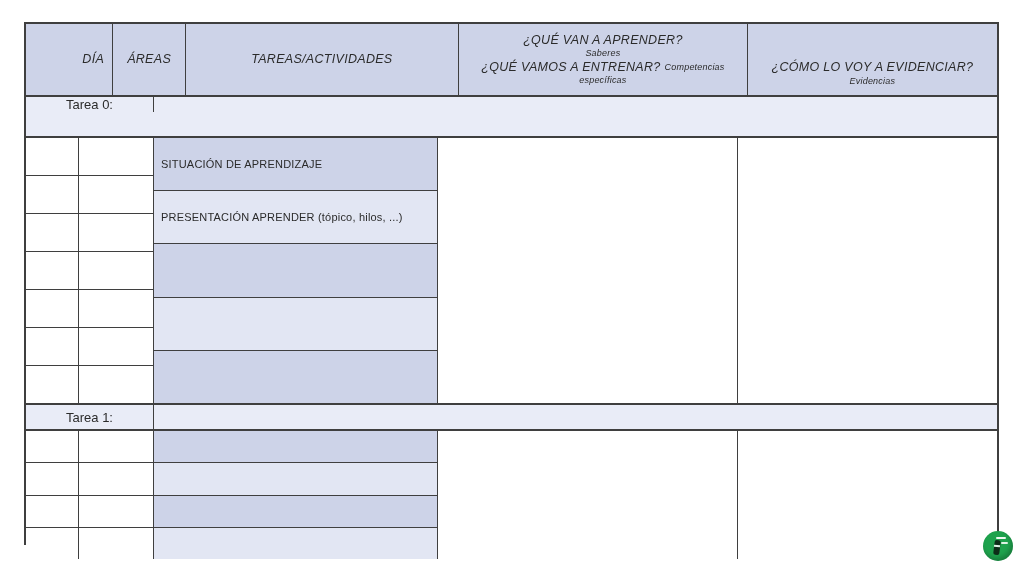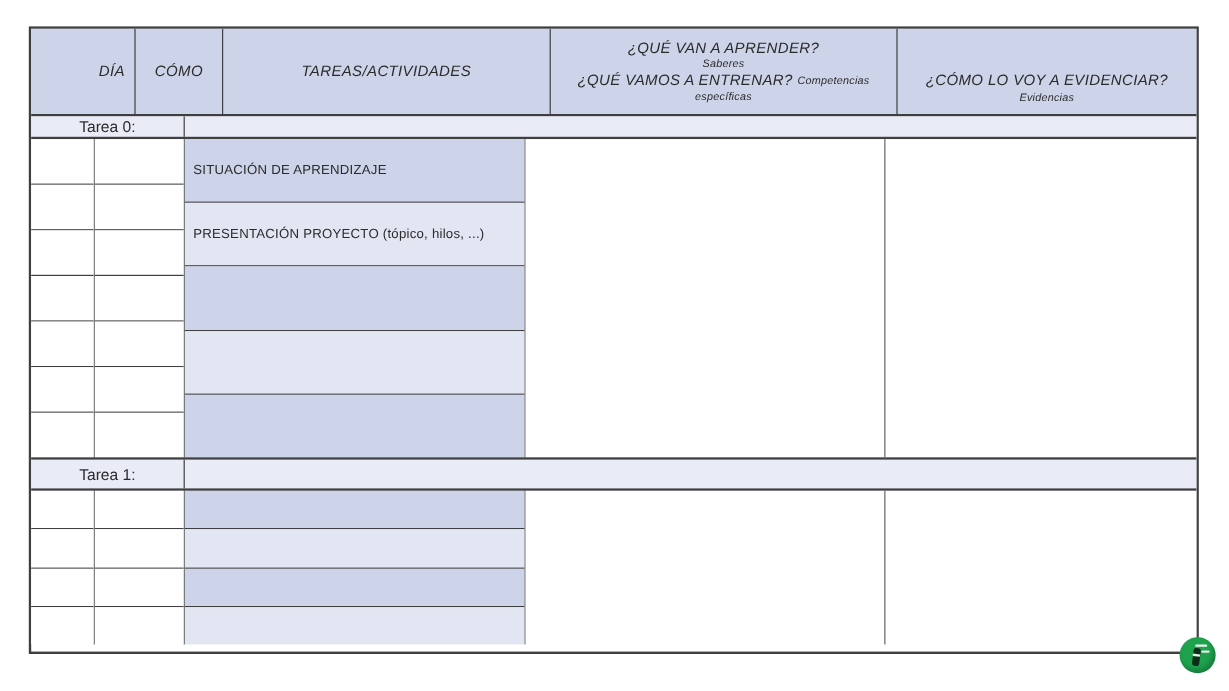--- a/index.html
+++ b/index.html
@@ -19,21 +19,21 @@
     align-items:center; justify-content:center; text-align:center; line-height:1.25;font-style:italic;
   }
   .hcell:last-child { border-right:none;margin-top:28px; }
   .w-dia{width:41px;margin-left:48px;} .w-areas{width:75px;} .w-tareas{width:284px;}
   .w-learn{width:300px;} .w-evid{width:259px;}
   .h-main { font-size:12.5px; letter-spacing:.3px; }
   .h-sub  { font-size:9px; letter-spacing:.2px; }
   .h-line { display:flex; align-items:center; gap:4px; }
   
   .bar { display:flex; background:#e9ecf7; border-bottom:2px solid #3f3f3f; }
-  .bar-0 { height:19px; }
+  .bar-0 { height:41px;flex-direction:column; }
   .bar-1 { height:28px; border-top:2px solid #3f3f3f; }
   .bar-label {
     width:128px; border-right:1px solid #3f3f3f; display:flex;
     align-items:center; justify-content:center; font-size:13px;
   }
   .bar-rest { flex:1; }
   
   .section { display:flex; }
   .section-0 { height:265px; }
   .section-1 { height:128px; }
@@ -71,21 +71,21 @@
 <body>
 
 <div class="canvas">
   <div class="planner-table">
 
     <div class="header-row">
       <div class="hcell w-dia">
         <div class="h-main">DÍA</div>
       </div>
       <div class="hcell w-areas">
-        <div class="h-main">CÓMO</div>
+        <div class="h-main">ÁREAS</div>
       </div>
       <div class="hcell w-tareas">
         <div class="h-main">TAREAS/ACTIVIDADES</div>
       </div>
       <div class="hcell w-learn">
         <div class="h-main">¿QUÉ VAN A APRENDER?</div>
         <div class="h-sub">Saberes</div>
         <div class="h-line">
           <span class="h-main">¿QUÉ VAMOS A ENTRENAR?</span>
           <span class="h-sub">Competencias</span>
@@ -117,21 +117,21 @@
         <div class="cell"></div>
         <div class="cell"></div>
         <div class="cell"></div>
         <div class="cell"></div>
         <div class="cell"></div>
         <div class="cell"></div>
         <div class="cell"></div>
       </div>
       <div class="col col-tareas">
         <div class="cell">SITUACIÓN DE APRENDIZAJE</div>
-        <div class="cell">PRESENTACIÓN PROYECTO (tópico, hilos, ...)</div>
+        <div class="cell">PRESENTACIÓN APRENDER (tópico, hilos, ...)</div>
         <div class="cell"></div>
         <div class="cell"></div>
         <div class="cell"></div>
       </div>
       <div class="bigcell bigcell-learn"></div>
       <div class="bigcell bigcell-evid"></div>
     </div>
 
     <div class="bar bar-1">
       <div class="bar-label">Tarea 1:</div>

